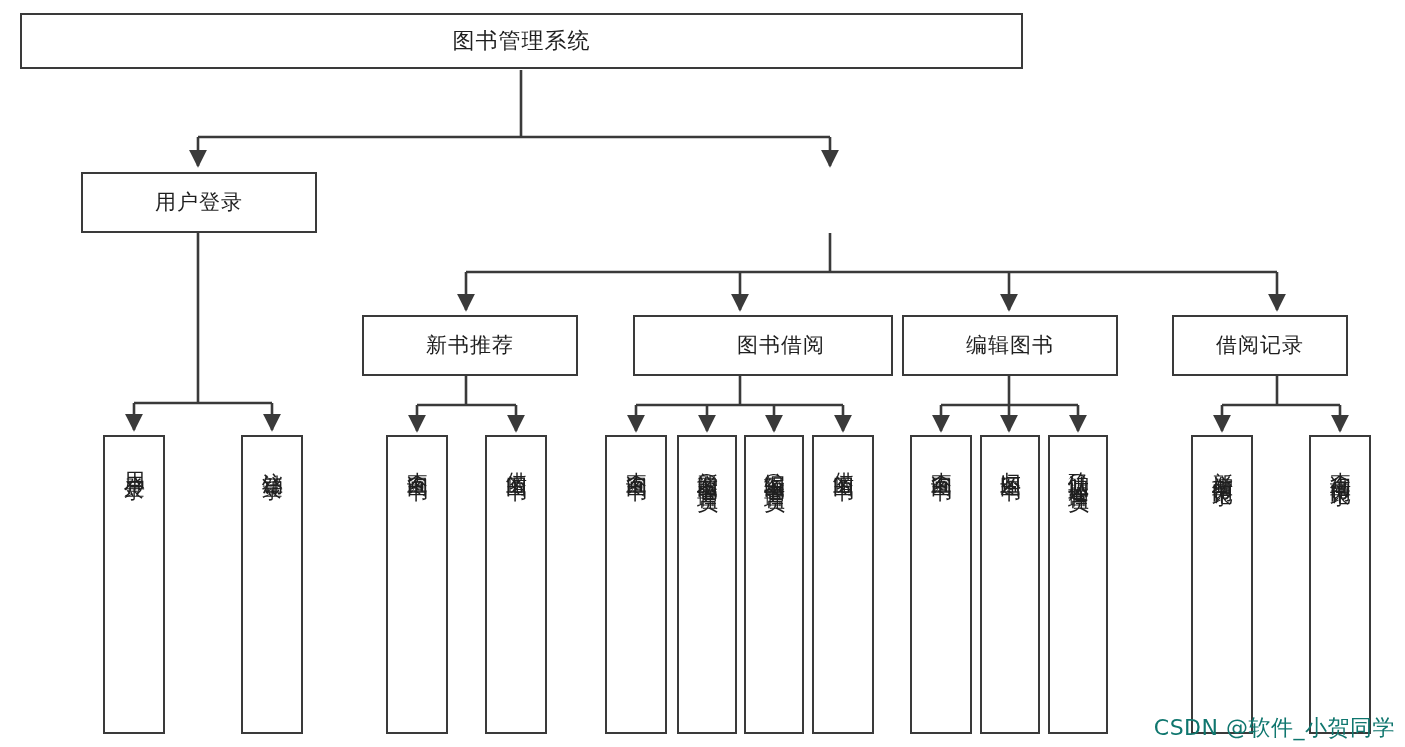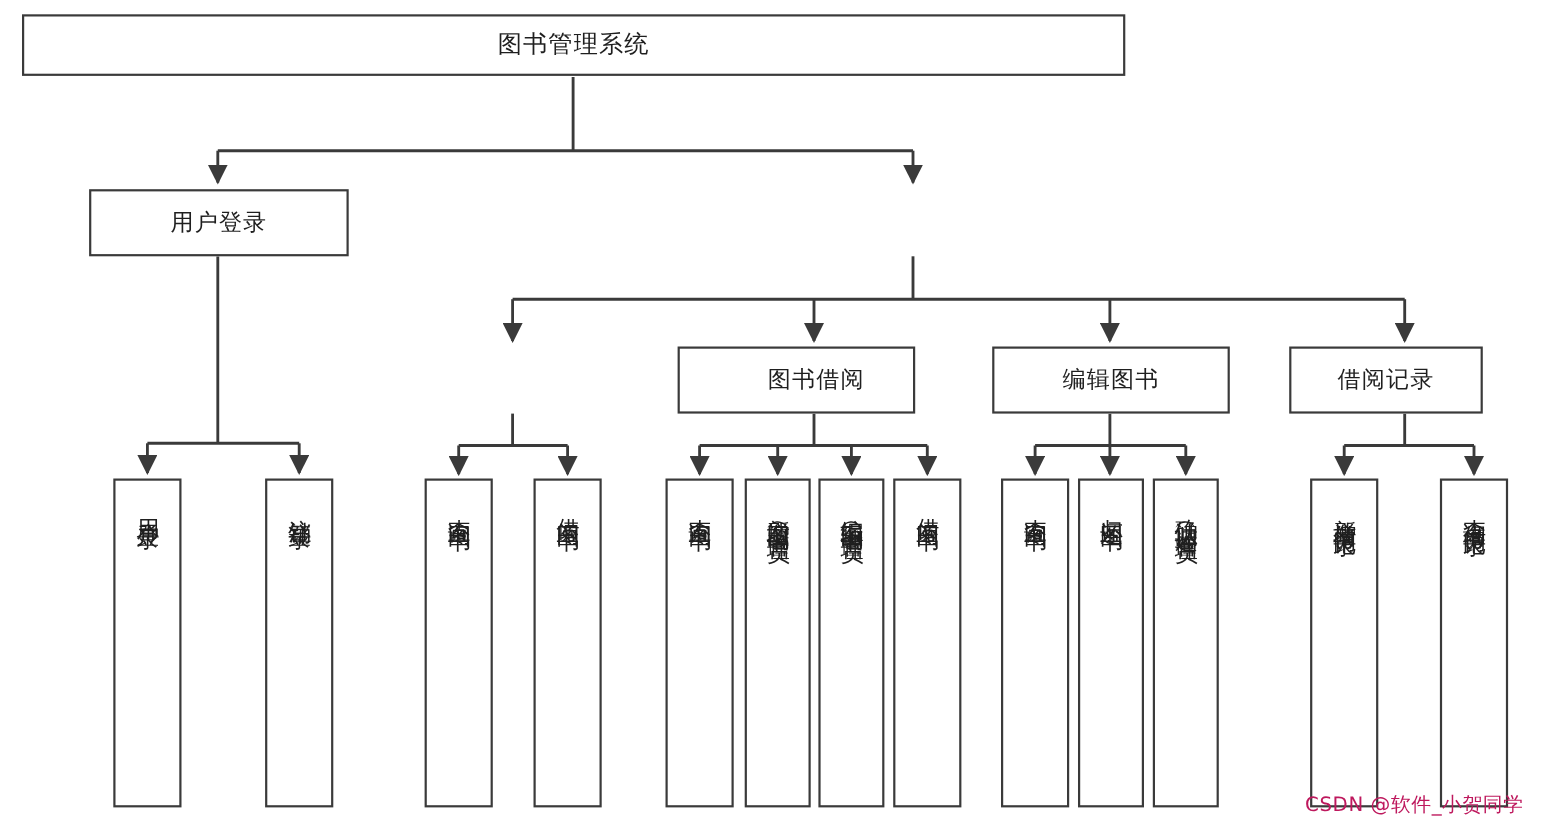--- a/index.html
+++ b/index.html
@@ -39,23 +39,23 @@
     writing-mode:vertical-rl;
     text-orientation:upright;
     font-size:21px;
     line-height:1;
     letter-spacing:3px;
     white-space:nowrap;
   }
 
   #watermark{
     position:absolute;
-    right:20px;bottom:4px;
-    font-size:18px;
-    color:#be185d;
+    right:10px;bottom:4px;
+    font-size:22px;
+    color:#0f766e;
     letter-spacing:0.5px;
     user-select:none;
     pointer-events:none;
   }
 </style>
 </head>
 <body>
 
 <div id="diagram">
 
@@ -111,22 +111,25 @@
 
   <div class="node h-node" id="node-root" style="left:20px;top:13px;width:1003px;height:56px;">
     <span class="node-label">图书管理系统</span>
   </div>
 
   <div class="node h-node" id="node-user-login" style="left:81px;top:172px;width:236px;height:61px;">
     <span class="node-label">用户登录</span>
   </div>
 
 
+  <div class="node h-node" id="node-new-book-recommend" style="left:362px;top:315px;width:216px;height:61px;">
+    <span class="node-label">新书推荐</span>
+  </div>
 
-  <div class="node h-node" id="node-book-borrow" style="left:616px;top:315px;width:216px;height:61px;padding-left:36px;">
+  <div class="node h-node" id="node-book-borrow" style="left:633px;top:315px;width:260px;height:61px;padding-left:36px;">
     <span class="node-label">图书借阅</span>
   </div>
 
   <div class="node h-node" id="node-current-borrow" style="left:902px;top:315px;width:216px;height:61px;">
     <span class="node-label">编辑图书</span>
   </div>
 
   <div class="node h-node" id="node-borrow-record" style="left:1172px;top:315px;width:176px;height:61px;">
     <span class="node-label">借阅记录</span>
   </div>

